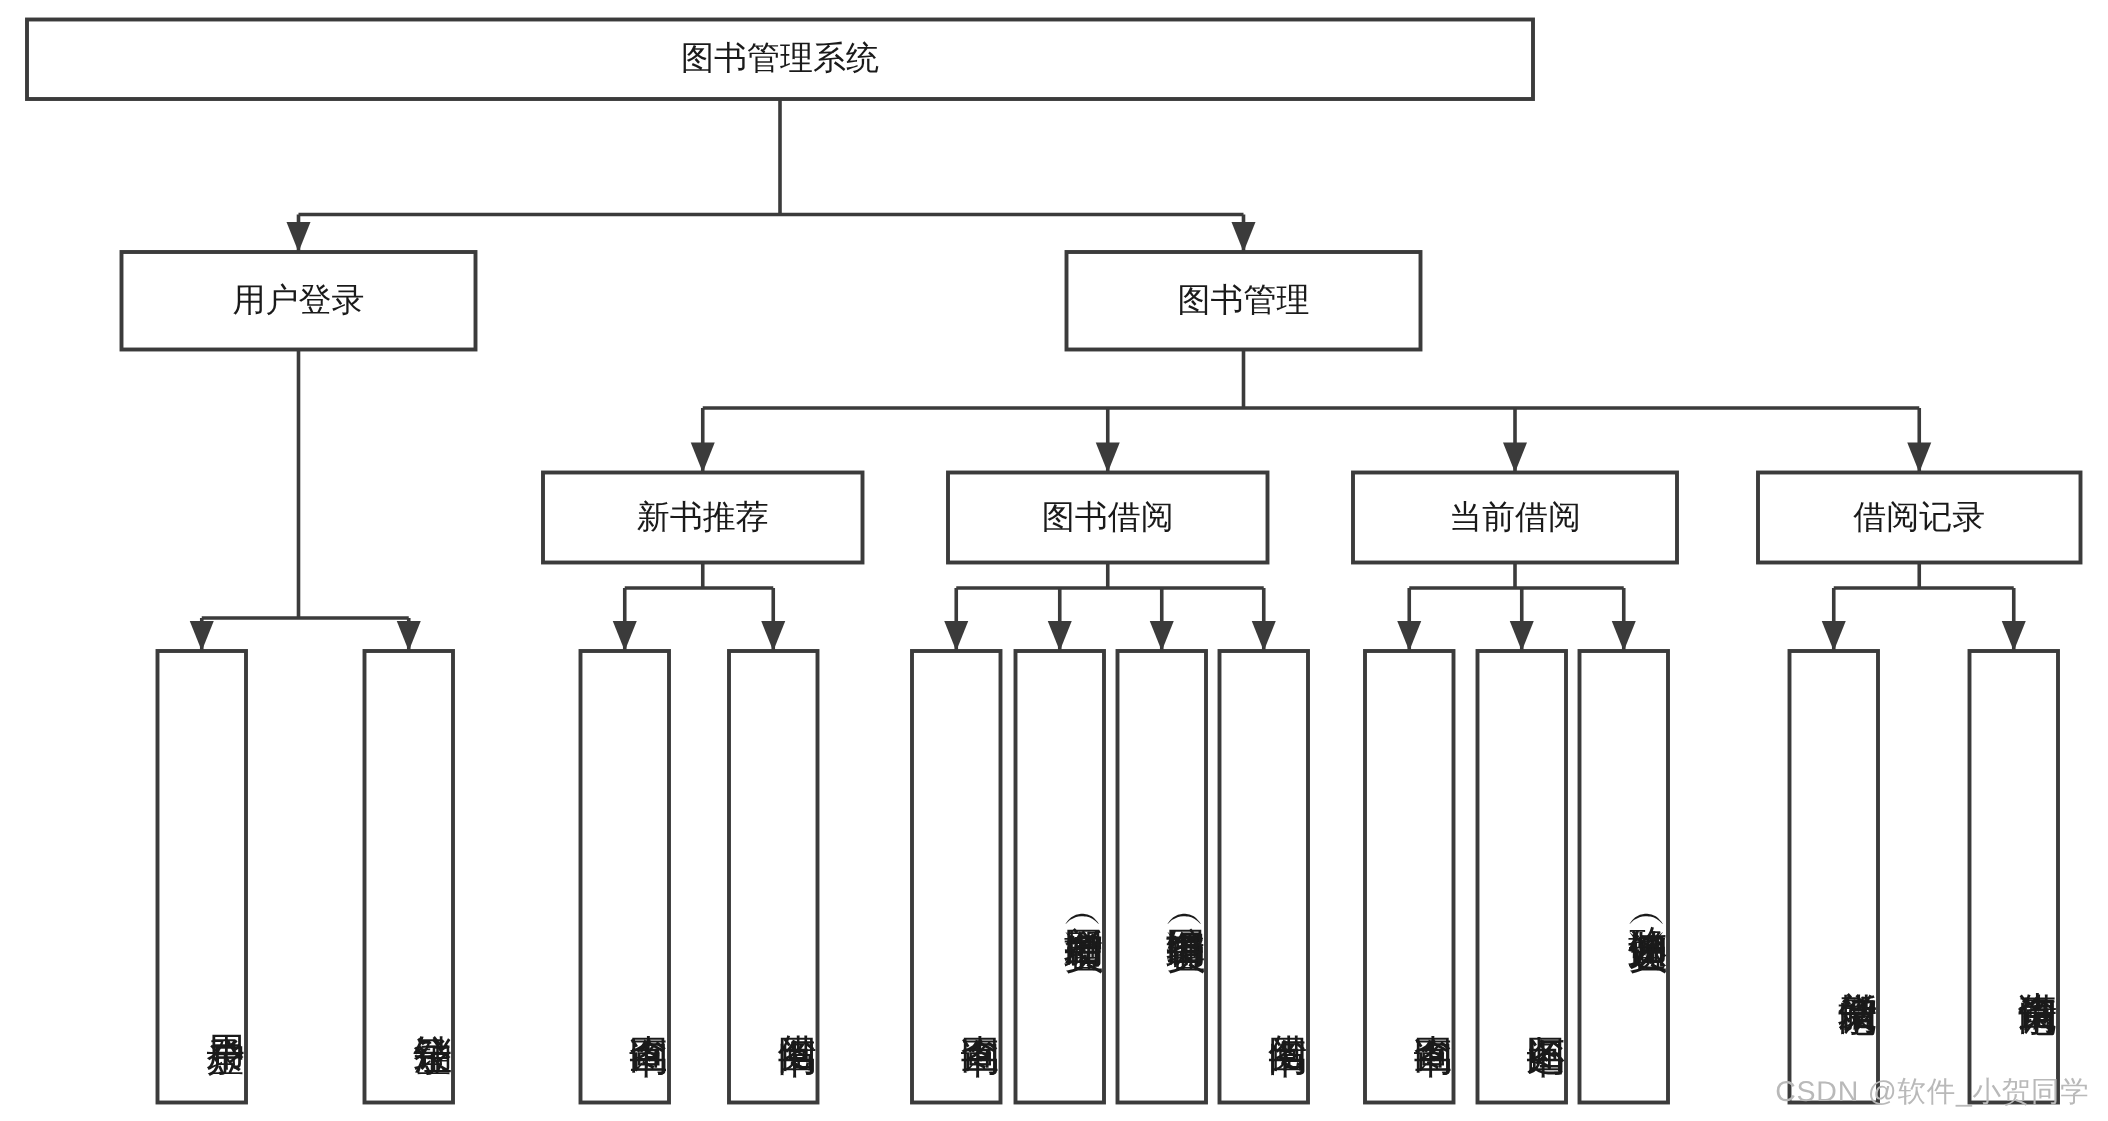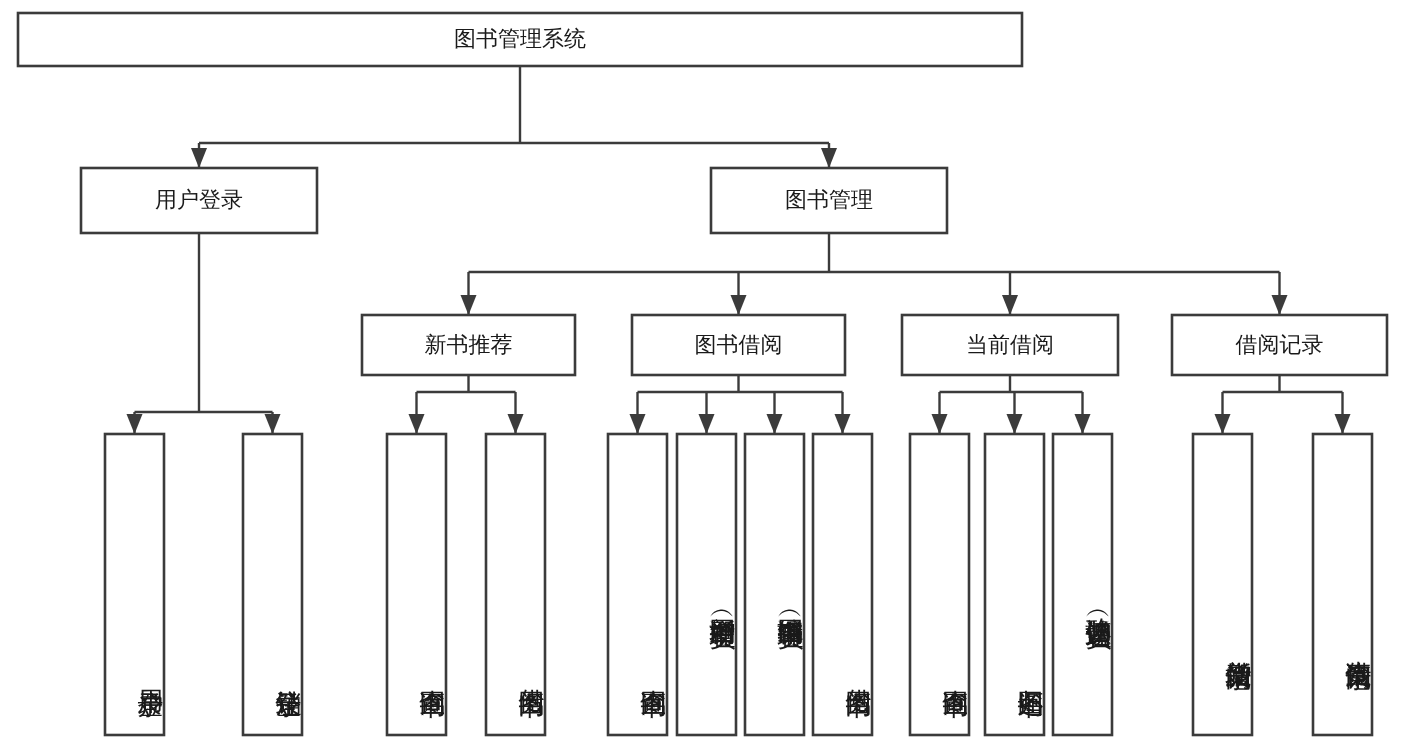--- a/index.html
+++ b/index.html
@@ -176,13 +176,14 @@
       <div class="vlabel" style="left: 677px; top: 442px; width: 59px; height: 285px; padding-top: 16.5px;">新增图书（管理员）</div>
       <div class="vlabel" style="left: 745px; top: 442px; width: 59px; height: 285px; padding-top: 16.5px;">编辑图书（管理员）</div>
       <div class="vlabel" style="left: 813px; top: 442px; width: 59px; height: 285px; padding-top: 86.5px;">借阅图书</div>
       <div class="vlabel" style="left: 910px; top: 442px; width: 59px; height: 285px; padding-top: 86.5px;">查询图书</div>
       <div class="vlabel" style="left: 985px; top: 442px; width: 59px; height: 285px; padding-top: 86.5px;">归还图书</div>
       <div class="vlabel" style="left: 1053px; top: 442px; width: 59px; height: 285px; padding-top: 16.5px;">确认归还（管理员）</div>
       <div class="vlabel" style="left: 1193px; top: 442px; width: 59px; height: 285px; padding-top: 58.5px;">新增借阅记录</div>
       <div class="vlabel" style="left: 1313px; top: 442px; width: 59px; height: 285px; padding-top: 58.5px;">查询借阅记录</div>
     </div>
 
+  <div class="watermark">CSDN @软件_小贺同学</div>
 </div>
 
 </body></html>

